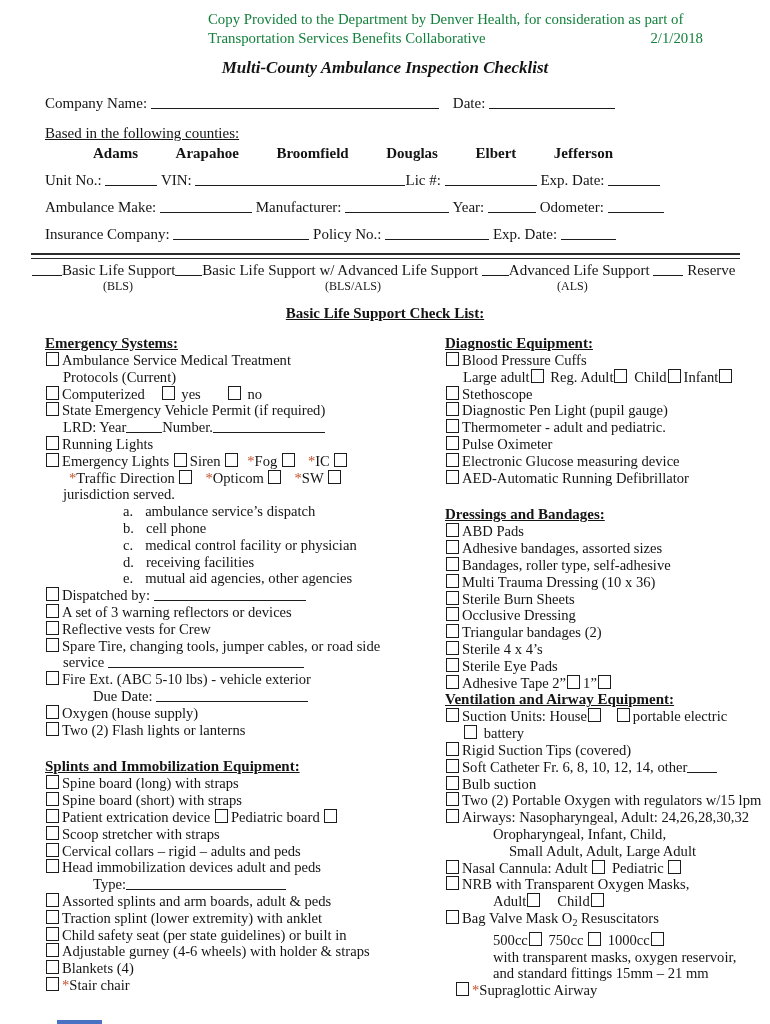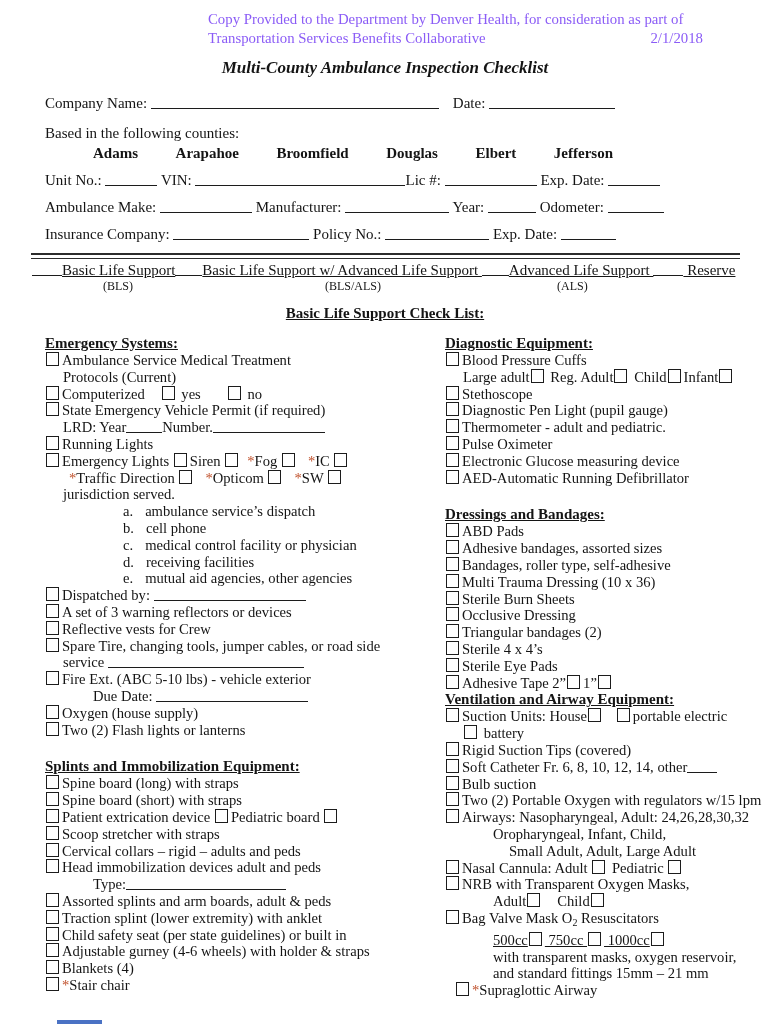--- a/index.html
+++ b/index.html
@@ -10,46 +10,46 @@
     overflow:hidden;
     font-family:"Liberation Serif","DejaVu Serif",serif;
     color:#141414;
     box-sizing:border-box;
     padding:10px 45px 0 45px;
   }
   
   .notice{
     position:relative;
     margin-left:163px;margin-right:10px;
-    color:#8b5cf6;
+    color:#15803d;
     font-size:14.8px;line-height:19px;
   }
   .notice .date{position:absolute;right:12px;bottom:0;}
   
   .doc-title{
     text-align:center;margin-top:10px;
     font-weight:bold;font-style:italic;font-size:17px;
   }
   
   .field-row{font-size:15px;white-space:nowrap;}
   .row-company{margin-top:17px;}
-  .counties-intro{margin-top:13px;font-size:15px;}
+  .counties-intro{margin-top:13px;font-size:15px;text-decoration:underline;}
   .counties-row{
     display:flex;justify-content:space-between;
     width:520px;margin-left:48px;margin-top:3px;
     font-size:15px;font-weight:bold;
   }
   .vrow{margin-top:10px;}
   .divider{
     margin:10px -15px 0 -14px;
     height:3px;
     border-top:2px solid #2b2b2b;
     border-bottom:1.2px solid #2b2b2b;
   }
-  .class-line{margin-top:3px;margin-left:-13px;font-size:15px;white-space:nowrap;text-decoration:underline;}
+  .class-line{margin-top:3px;margin-left:-13px;font-size:15px;white-space:nowrap;}
   .sublabels{position:relative;height:15px;font-size:12px;}
   .sublabels span{position:absolute;top:0;}
   .checklist-title{
     text-align:center;margin-top:11px;
     font-weight:bold;font-size:15px;text-decoration:underline;
   }
   
   .columns{display:flex;margin-top:13px;gap:26px;}
   .col-left{width:374px;flex:none;}
   .col-right{flex:1;}
@@ -198,21 +198,21 @@
           <div class="cl-line"><span class="cb"></span><span class="txt">Soft Catheter Fr. 6, 8, 10, 12, 14, other</span><span class="blank" style="width: 30px;"></span></div>
           <div class="cl-line"><span class="cb"></span><span class="txt">Bulb suction</span></div>
           <div class="cl-line"><span class="cb"></span><span class="txt">Two (2) Portable Oxygen with regulators w/15 lpm</span></div>
           <div class="cl-line"><span class="cb"></span><span class="txt">Airways: Nasopharyngeal, Adult: 24,26,28,30,32</span></div>
           <div class="cl-line" style="padding-left: 48px;"><span class="txt">Oropharyngeal, Infant, Child,</span></div>
           <div class="cl-line" style="padding-left: 64px;"><span class="txt">Small Adult, Adult, Large Adult</span></div>
           <div class="cl-line"><span class="cb"></span><span class="txt">Nasal Cannula: Adult </span><span class="cb"></span><span class="txt"> Pediatric </span><span class="cb"></span></div>
           <div class="cl-line"><span class="cb"></span><span class="txt">NRB with Transparent Oxygen Masks,</span></div>
           <div class="cl-line" style="padding-left: 48px;"><span class="txt">Adult</span><span class="cb"></span><span class="spacer" style="width: 14px;"></span><span class="txt">Child</span><span class="cb"></span></div>
           <div class="cl-line"><span class="cb"></span><span class="txt">Bag Valve Mask O</span><span class="subsc">2</span><span class="txt"> Resuscitators</span></div>
-          <div class="cl-line" style="padding-left: 48px; text-decoration: underline;"><span class="txt">500cc</span><span class="cb"></span><span class="txt"> 750cc </span><span class="cb"></span><span class="txt"> 1000cc</span><span class="cb"></span></div>
+          <div class="cl-line" style="padding-left: 48px;"><span class="txt">500cc</span><span class="cb"></span><span class="txt"> 750cc </span><span class="cb"></span><span class="txt"> 1000cc</span><span class="cb"></span></div>
           <div class="cl-line" style="padding-left: 48px;"><span class="txt">with transparent masks, oxygen reservoir,</span></div>
           <div class="cl-line" style="padding-left: 48px;"><span class="txt">and standard fittings 15mm – 21 mm</span></div>
           <div class="cl-line" style="padding-left: 10px;"><span class="cb"></span><span class="red">*</span><span class="txt">Supraglottic Airway</span></div>
         </div>
       </div>
   </div>
 
   <div class="scan-artifact"></div>
 </div>
 

